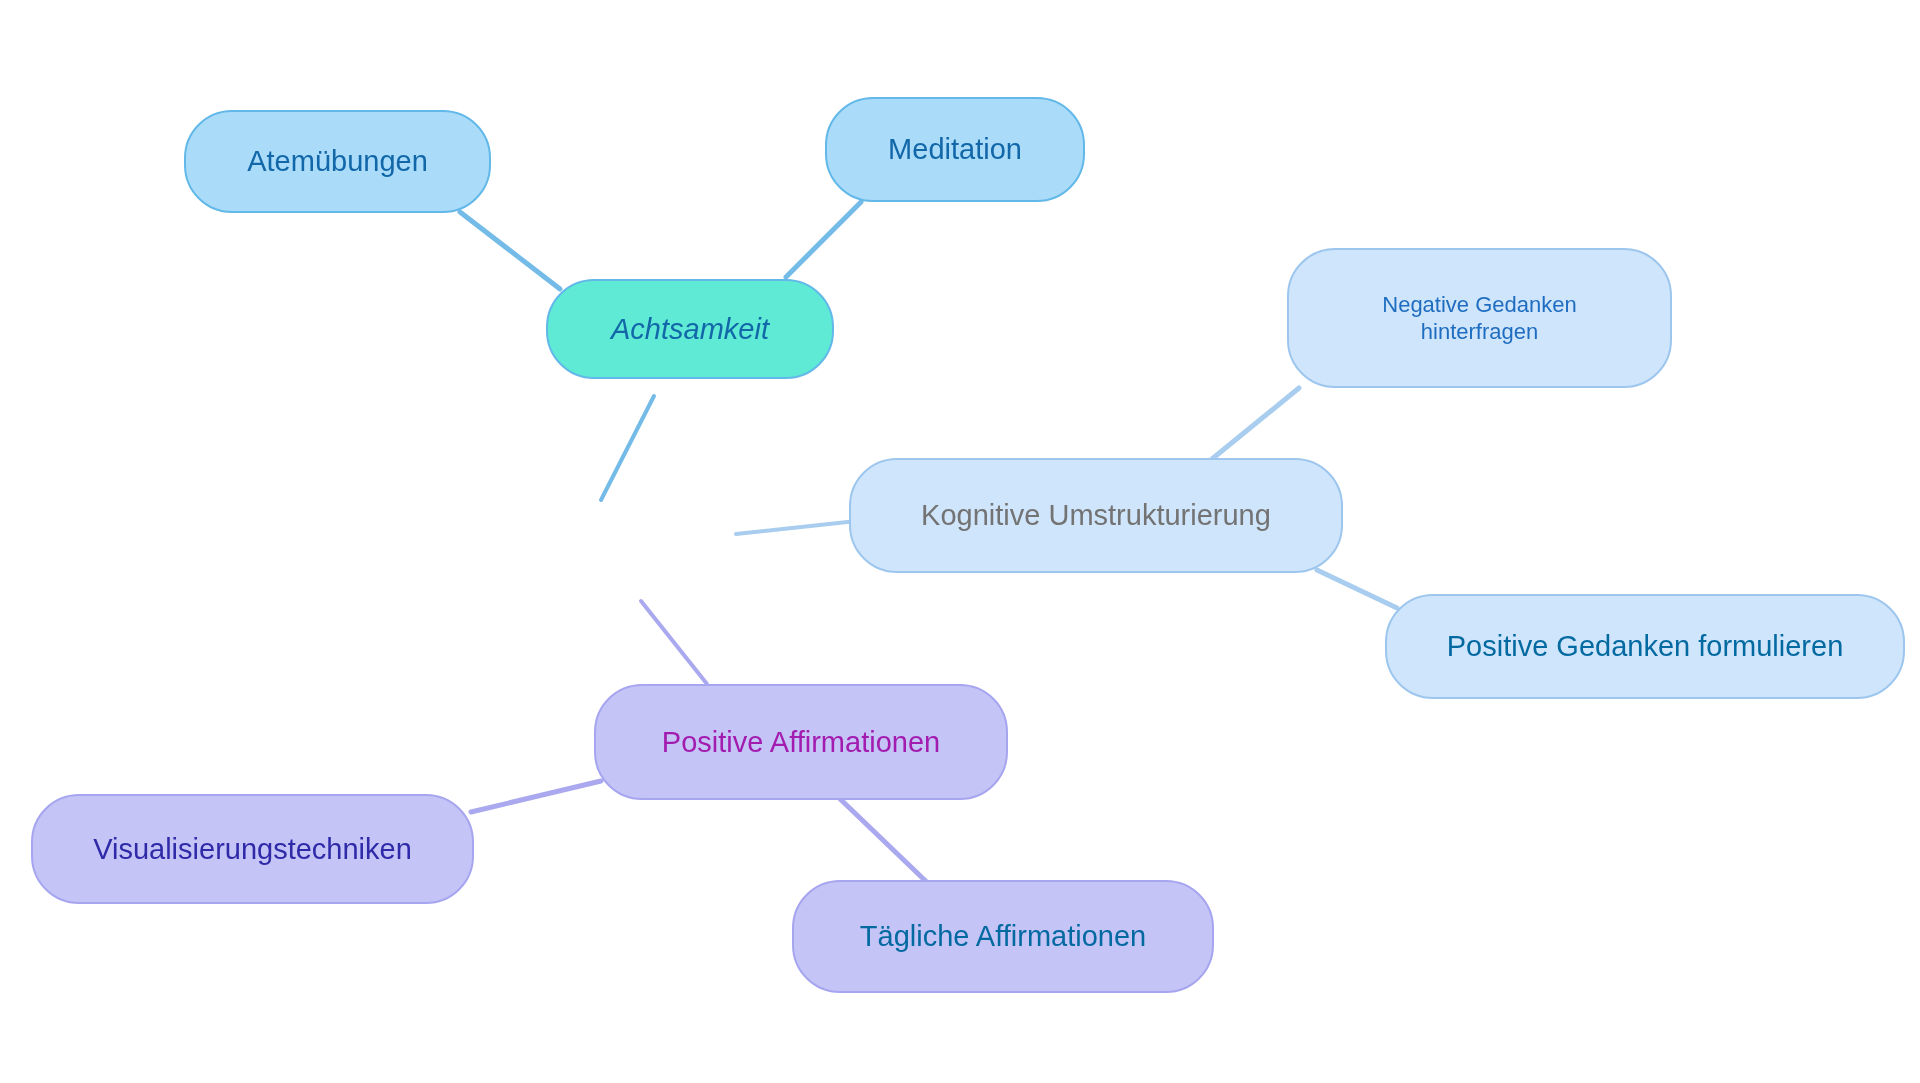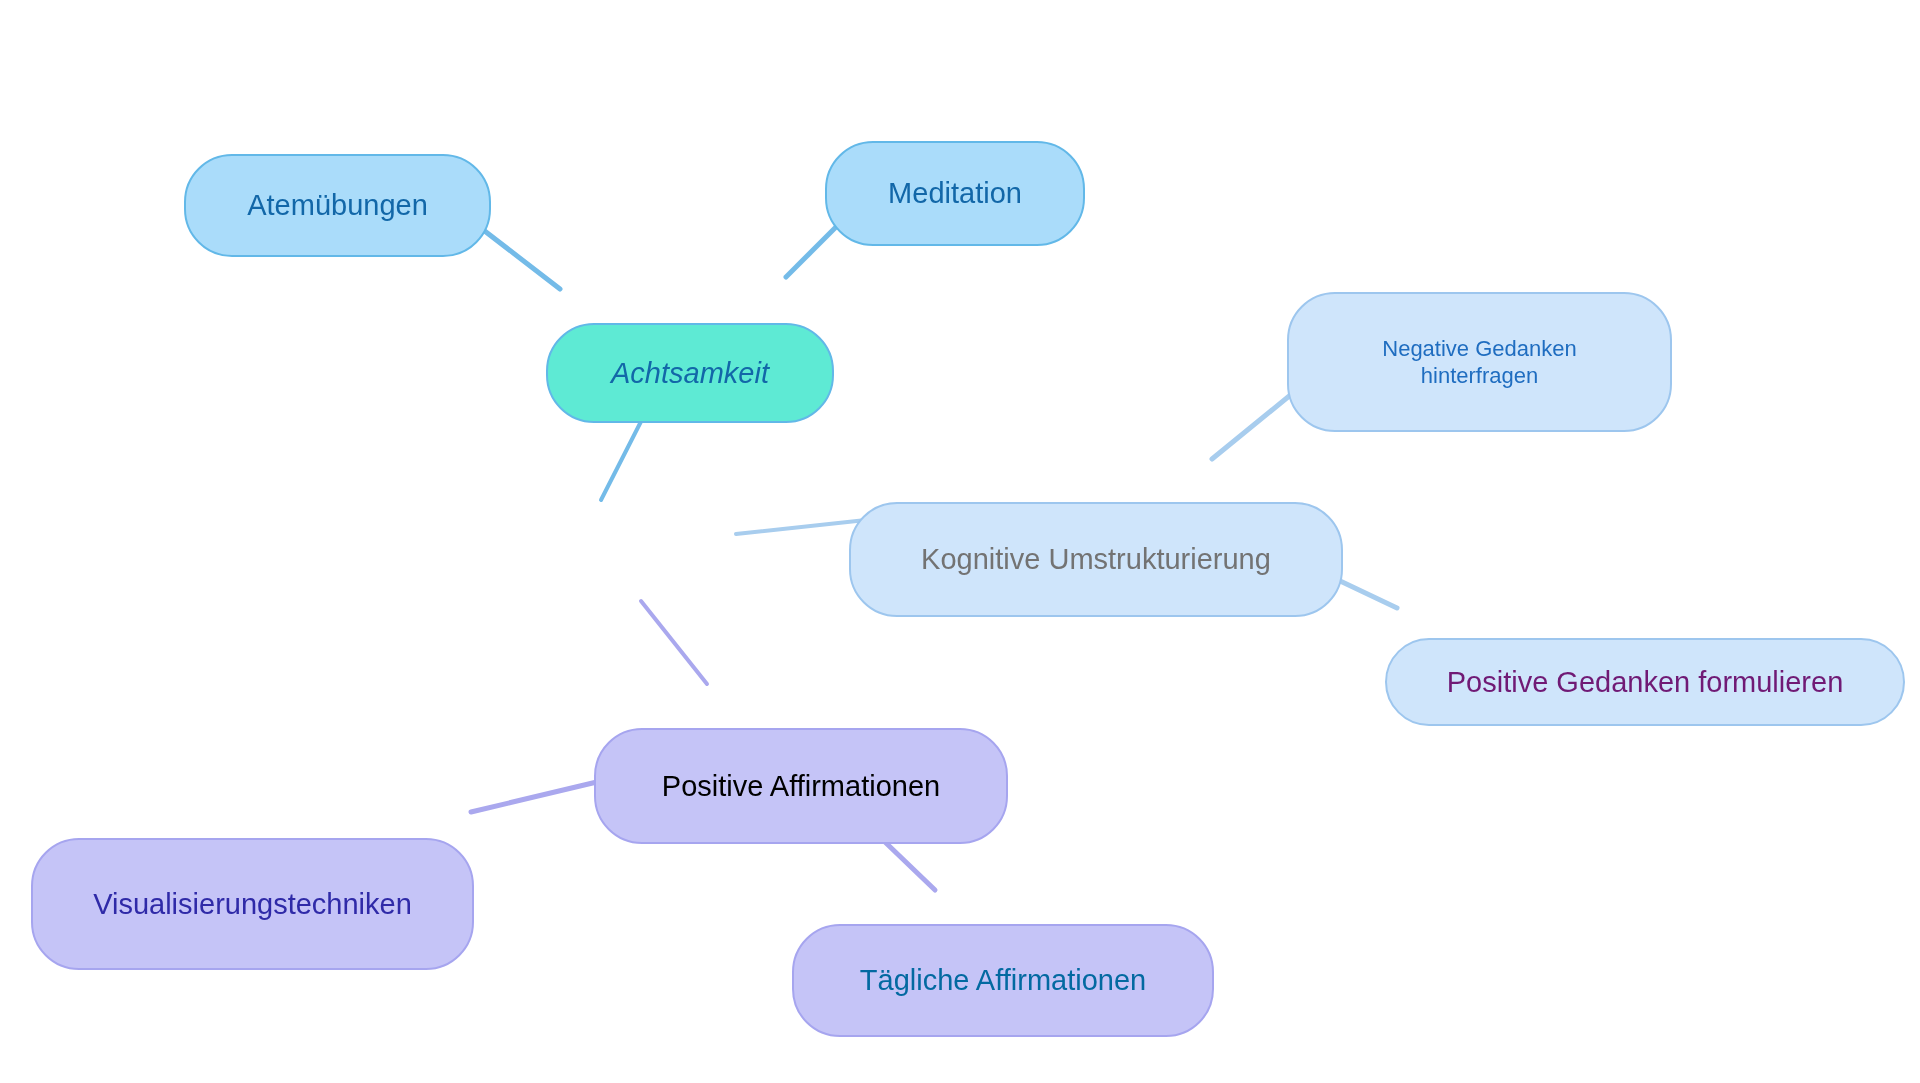--- a/index.html
+++ b/index.html
@@ -31,21 +31,20 @@
     display: flex;
     align-items: center;
     justify-content: center;
     text-align: center;
     border-radius: 48px;
     border-style: solid;
     border-width: 2px;
     line-height: 1.25;
     white-space: pre-line;
     padding: 4px 10px;
-    margin-top: 44px;
   }
   .node-root {
     border-radius: 44px;
     border-width: 0px;
     box-shadow: 0 3px 7px rgba(0,0,0,0.30);
     font-weight: 400;
   }
   .node-branch-blue,
   .node-leaf-blue-dark {
     background: #aadcfa;
@@ -87,21 +86,21 @@
 
   <div class="node node-leaf-blue-dark" style="left: 184px; top: 110px; width: 307px; height: 103px; font-size: 29px; background: rgb(170, 220, 250); border-color: rgb(98, 184, 232); color: rgb(18, 103, 168);">Atemübungen</div>
 
   <div class="node node-leaf-blue-dark" style="left: 825px; top: 97px; width: 260px; height: 105px; font-size: 29px; background: rgb(170, 220, 250); border-color: rgb(98, 184, 232); color: rgb(18, 103, 168);">Meditation</div>
 
   <div class="node node-branch-lightblue" style="left: 849px; top: 458px; width: 494px; height: 115px; font-size: 29px; background: rgb(207, 229, 251); border-color: rgb(157, 198, 238); color: #737373;">Kognitive Umstrukturierung</div>
 
   <div class="node node-leaf-lightblue" style="left: 1287px; top: 248px; width: 385px; height: 140px; font-size: 22px; background: rgb(207, 229, 251); border-color: rgb(157, 198, 238); color: rgb(31, 109, 192);">Negative Gedanken
 hinterfragen</div>
 
-  <div class="node node-leaf-lightblue" style="left: 1385px; top: 594px; width: 520px; height: 88px; font-size: 29px; background: rgb(207, 229, 251); border-color: rgb(157, 198, 238); color: #701a75;">Positive Gedanken formulieren</div>
+  <div class="node node-leaf-lightblue" style="left: 1385px; top: 594px; width: 520px; height: 105px; font-size: 29px; background: rgb(207, 229, 251); border-color: rgb(157, 198, 238); color: #0369a1;">Positive Gedanken formulieren</div>
 
-  <div class="node node-branch-purple" style="left: 594px; top: 684px; width: 414px; height: 116px; font-size: 29px; background: rgb(197, 196, 247); border-color: rgb(166, 165, 239); color: #000000;">Positive Affirmationen</div>
+  <div class="node node-branch-purple" style="left: 594px; top: 684px; width: 414px; height: 116px; font-size: 29px; background: rgb(197, 196, 247); border-color: rgb(166, 165, 239); color: #a21caf;">Positive Affirmationen</div>
 
-  <div class="node node-leaf-purple" style="left: 31px; top: 794px; width: 443px; height: 132px; font-size: 29px; background: rgb(197, 196, 247); border-color: rgb(166, 165, 239); color: rgb(47, 42, 168);">Visualisierungstechniken</div>
+  <div class="node node-leaf-purple" style="left: 31px; top: 794px; width: 443px; height: 110px; font-size: 29px; background: rgb(197, 196, 247); border-color: rgb(166, 165, 239); color: rgb(47, 42, 168);">Visualisierungstechniken</div>
 
   <div class="node node-leaf-purple" style="left: 792px; top: 880px; width: 422px; height: 113px; font-size: 29px; background: rgb(197, 196, 247); border-color: rgb(166, 165, 239); color: #0369a1;">Tägliche Affirmationen</div>
 
 </div>
 
 </body></html>

